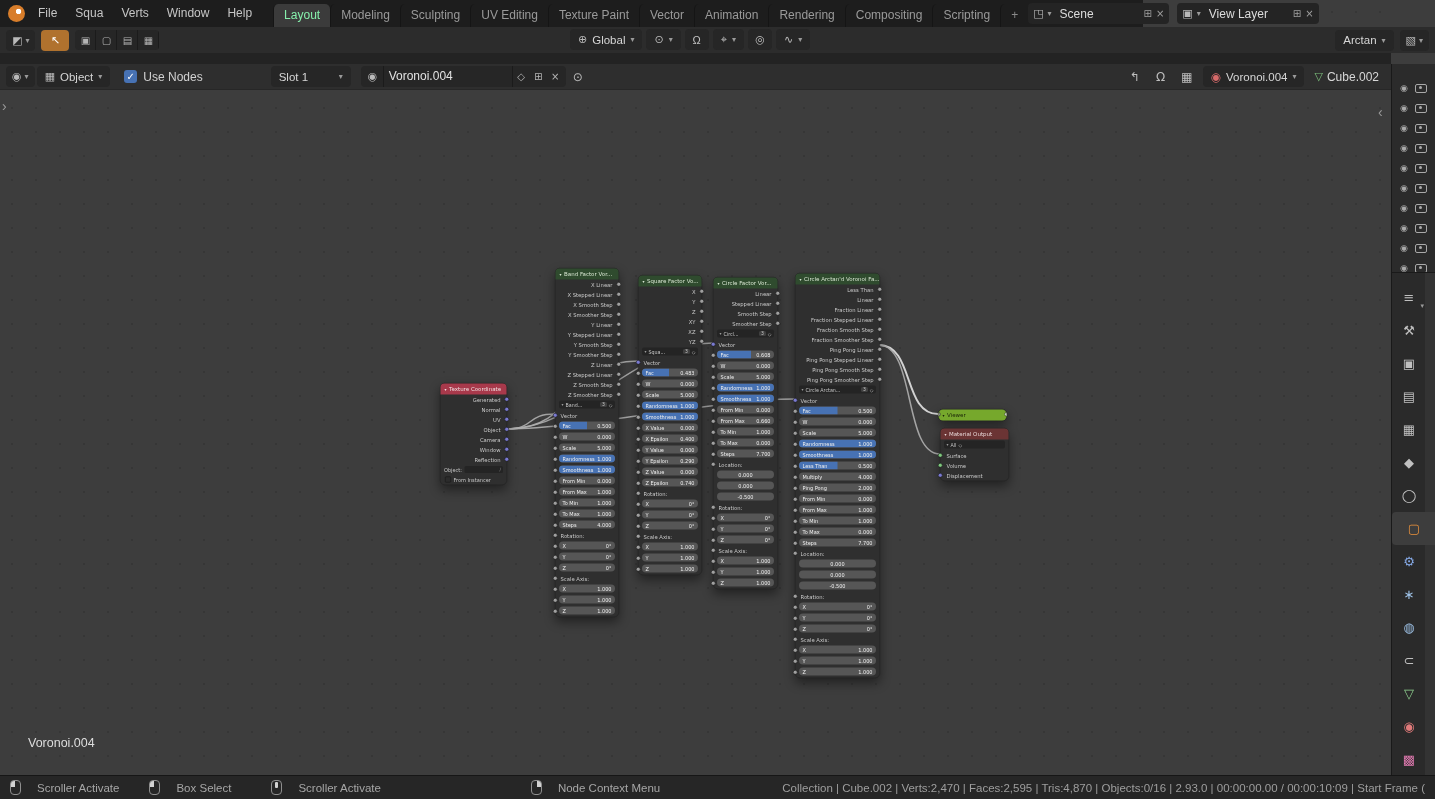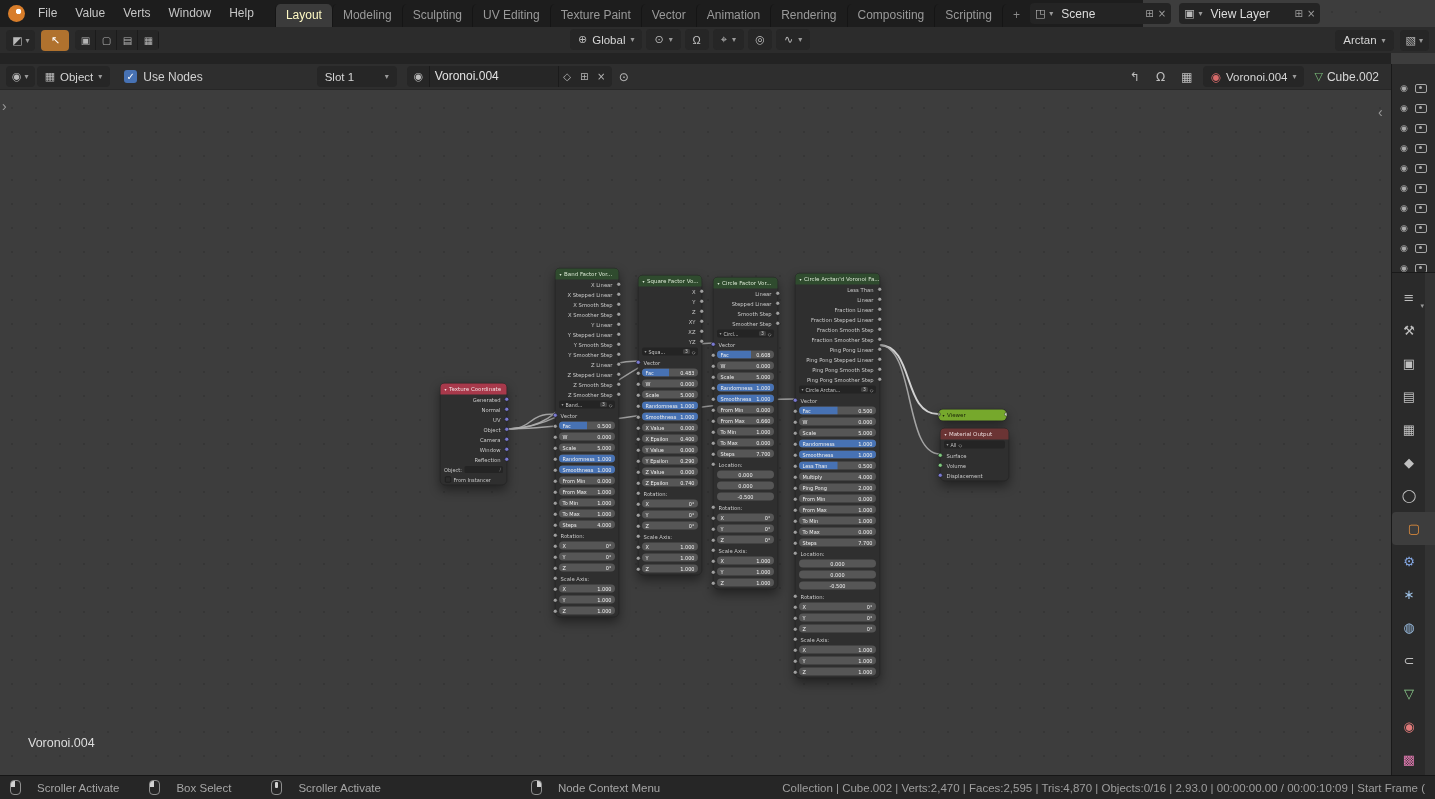--- a/index.html
+++ b/index.html
@@ -9,21 +9,21 @@
 
   
   #topbar{position:absolute;left:0;top:0;width:1143px;height:27px;background:#1d1d1d;display:flex;
           align-items:center;padding:0 8px;box-sizing:border-box;z-index:50;font-size:12px;color:#c0c0c0}
   .blogo{width:17px;height:17px;border-radius:50%;flex:0 0 auto;margin-right:4px;
          background:radial-gradient(circle at 62% 38%, #fff 0 2.5px, #d87d2a 3px)}
   .menus{display:flex;align-items:center;height:100%}
   .menus span{padding:0 9px;line-height:27px;color:#c6c6c6;cursor:default}
   #ws-tabs{display:flex;align-items:flex-end;height:100%;margin-left:12px}
   .ws-tab{padding:4px 10px 5px;font-size:12px;color:#9a9a9a;border-radius:5px 5px 0 0;border-left:1px solid #151515;white-space:nowrap}
-  .ws-tab.active{background:#3b3b3b;color:#fef9c3}
+  .ws-tab.active{background:#3b3b3b;color:#86efac}
   .ws-tab.add{color:#8a8a8a;border-left:1px solid #151515}
   .tb-right{margin-left:auto;display:flex;align-items:center;gap:8px}
   .db-sel{display:flex;align-items:center;gap:4px;background:#242424;height:21px;border-radius:4px;padding:0 5px;font-size:12px;color:#cfcfcf}
   .db-name{min-width:76px;padding:0 4px;color:#dcdcdc}
   .ico{font-size:11px;color:#b9b9b9}
   .ico.sm{font-size:10px;color:#9f9f9f}
   .car{font-size:8px;color:#9a9a9a}
 
   
   #toolrow{position:absolute;left:0;top:27px;width:1435px;height:26px;background:#2c2c2c;display:flex;
@@ -37,21 +37,21 @@
   .dd{background:#262626;height:21px;border-radius:4px;display:flex;align-items:center;gap:5px;padding:0 8px;font-size:11.5px;color:#d6d6d6;white-space:nowrap}
   .tr-right{margin-left:auto;display:flex;gap:6px;align-items:center}
 
   
   #gapstrip{position:absolute;left:0;top:53px;width:1391px;height:11px;background:#232323;z-index:35}
   #editorheader{position:absolute;left:0;top:64px;width:1391px;height:26px;background:#2e2e2e;display:flex;
                 align-items:center;gap:2px;padding:0 6px;box-sizing:border-box;z-index:40;font-size:12px;color:#cfcfcf;border-bottom:1px solid #272727}
   #hdr-menus span{padding:0 10px;line-height:26px;color:#cccccc}
   .chk-group{display:flex;align-items:center;gap:6px;margin-left:12px;font-size:12px;color:#d2d2d2}
   .chk{width:13px;height:13px;background:#4772b4;border-radius:3px;color:#fff;font-size:10px;line-height:13px;text-align:center}
-  .slot-dd{margin-left:112px;width:64px;justify-content:space-between}
+  .slot-dd{margin-left:66px;width:64px;justify-content:space-between}
   .mat-widget{display:flex;align-items:center;height:21px;background:#262626;border-radius:4px;margin-left:8px;padding:0 2px}
   .mw-icon{width:20px;text-align:center;font-size:11px;color:#bbb}
   .mw-name{width:118px;font-size:12px;color:#e2e2e2;padding:0 5px;border-left:1px solid #1b1b1b;border-right:1px solid #1b1b1b;line-height:21px}
   .mw-btn{width:17px;text-align:center;font-size:10px;color:#b5b5b5}
   .hdr-ico{width:20px;text-align:center;font-size:12px;color:#bdbdbd}
   .hdr-right{margin-left:auto;display:flex;align-items:center;gap:6px;padding-right:2px}
   .obj-crumb{display:flex;align-items:center;gap:4px;font-size:12px;color:#d8d8d8;padding:0 4px}
   .ico.mat{color:#d86a6a;font-size:12px}
   .ico.mesh{color:#7cbf7c;font-size:11px}
 
@@ -811,21 +811,21 @@
   </div>
   <span id="frame-label">Voronoi.004</span>
   <span class="chev left">›</span>
   <span class="chev right">‹</span>
 </div>
 
 <div id="topbar">
   <span class="blogo"></span>
   <div id="main-menus" class="menus">
       <span>File</span>
-      <span>Value</span>
+      <span>Squa</span>
       <span>Verts</span>
       <span>Window</span>
       <span>Help</span>
     </div>
   <div id="ws-tabs">
       <div class="ws-tab active">Layout</div>
       <div class="ws-tab">Modeling</div>
       <div class="ws-tab">Sculpting</div>
       <div class="ws-tab">UV Editing</div>
       <div class="ws-tab">Texture Paint</div>

